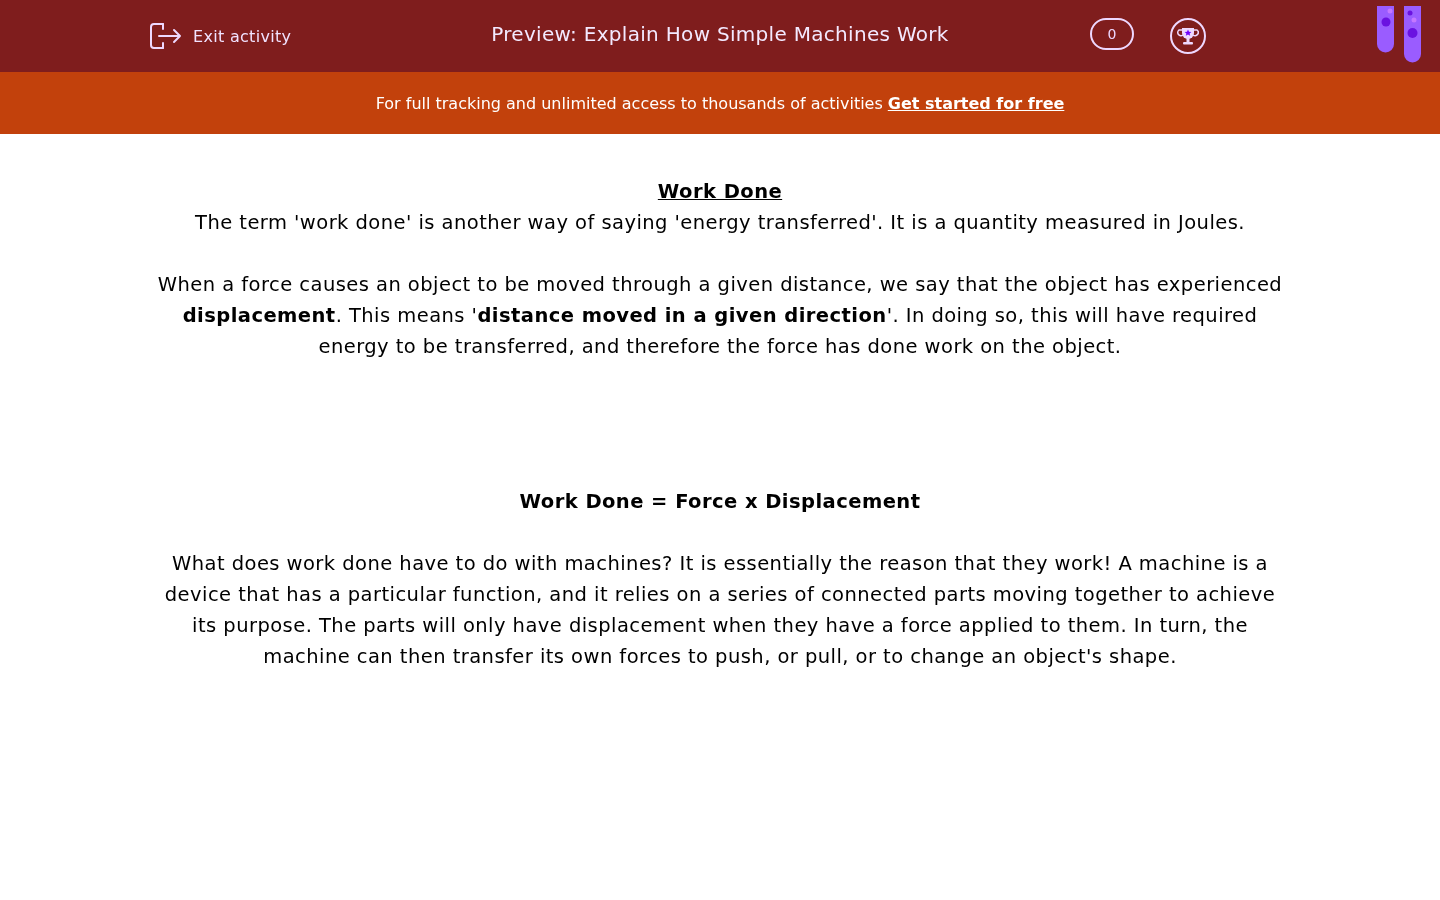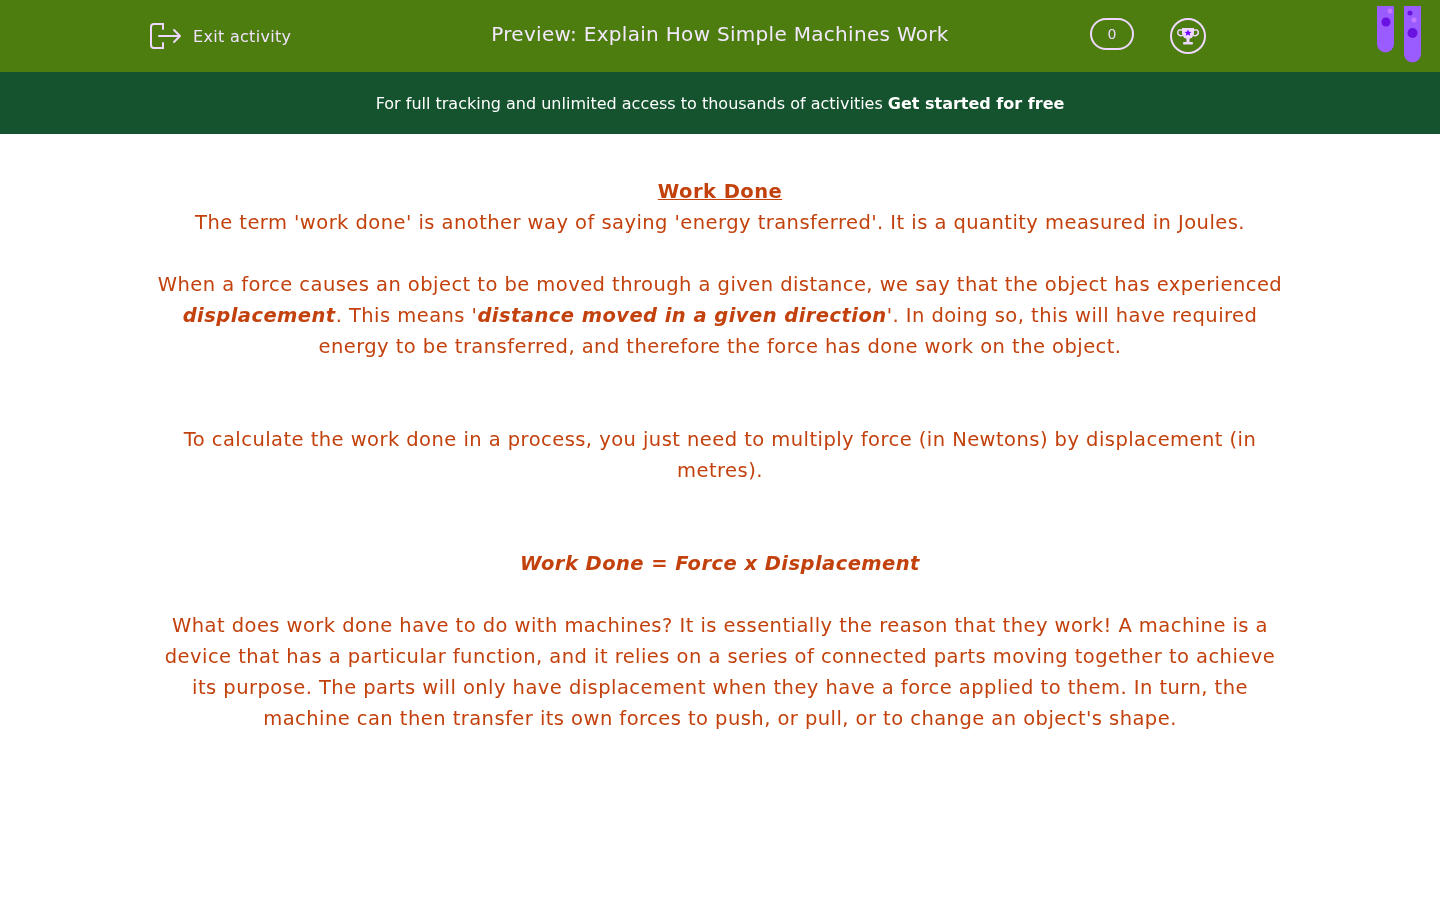--- a/index.html
+++ b/index.html
@@ -2,21 +2,21 @@
 <html><head>
 <meta charset="utf-8">
 <style>
   html, body { margin: 0; padding: 0; }
   body {
     width: 1440px; height: 900px; overflow: hidden; background: #ffffff;
     font-family: "DejaVu Sans", sans-serif; color: #1f1a3a;
   }
   .topbar {
     position: absolute; left: 0; top: 0; width: 1440px; height: 72px;
-    background: #4d7c0f; color: #ffffff;
+    background: #7f1d1d; color: #ffffff;
   }
   .exit {
     position: absolute; left: 149px; top: 20px; height: 32px;
     display: flex; align-items: center; gap: 10px; cursor: pointer;
     color: #f1e2ff; font-size: 16px; letter-spacing: 0.3px;
   }
   .exit svg { display: block; }
   .title {
     position: absolute; left: 0; right: 0; top: 22px; text-align: center;
     font-size: 20px; font-weight: 500; color: #f3e9ff; letter-spacing: 0.3px;
@@ -29,34 +29,34 @@
     font-size: 14px; color: #eed8ff;
   }
   .trophy {
     position: absolute; left: 1170px; top: 18px; width: 36px; height: 36px;
     border: 2px solid #eed8ff; border-radius: 50%; box-sizing: border-box;
     display: flex; align-items: center; justify-content: center; cursor: pointer;
   }
   .tubes { position: absolute; left: 1376px; top: 0; width: 60px; height: 64px; }
   .banner {
     position: absolute; left: 0; top: 72px; width: 1440px; height: 62px;
-    background: #14532d; color: #ffffff;
+    background: #c2410c; color: #ffffff;
     display: flex; align-items: center; justify-content: center;
     font-size: 16px; gap: 5px;
   }
-  .banner .cta { font-weight: bold; cursor: pointer; }
+  .banner .cta { font-weight: bold; cursor: pointer; text-decoration: underline; }
   .content {
     position: absolute; left: 150px; top: 176px; width: 1140px;
     text-align: center; font-size: 19.5px; line-height: 31px; letter-spacing: 0.45px;
-    color: #c2410c;
+    color: #000000;
   }
   .content p { margin: 0; }
   .content .gap { height: 31px; }
   .heading { font-weight: bold; text-decoration: underline; }
-  .bold { font-weight: bold; font-style: italic; }
+  .bold { font-weight: bold; }
 </style>
 </head>
 <body>
 
 <div class="topbar">
   <div class="exit">
     <svg width="34" height="28" viewBox="0 0 34 28">
       <path d="M14 2 H5 a3 3 0 0 0 -3 3 V23 a3 3 0 0 0 3 3 H14" fill="none" stroke="#eed8ff" stroke-width="2" stroke-linecap="round"></path>
       <path d="M14 2 V7 M14 21 V26" stroke="#eed8ff" stroke-width="2" stroke-linecap="round"></path>
       <path d="M10 14 H31 M25 8 L31 14 L25 20" fill="none" stroke="#eed8ff" stroke-width="2" stroke-linecap="round" stroke-linejoin="round"></path>
@@ -98,19 +98,18 @@
 
 <div class="content">
   <p class="heading">Work Done</p>
   <p>The term 'work done' is another way of saying 'energy transferred'. It is a quantity measured in Joules.</p>
   <div class="gap"></div>
   <p>
     <span>When a force causes an object to be moved through a given distance, we say that the object has experienced </span><span class="bold">displacement</span><span>. This means '</span><span class="bold">distance moved in a given direction</span><span>'. In doing so, this will have required energy to be transferred, and therefore the force has done work on the object.</span>
   </p>
   <div class="gap"></div>
   <div class="gap"></div>
-  <p>To calculate the work done in a process, you just need to multiply force (in Newtons) by displacement (in metres).</p>
   <div class="gap"></div>
   <div class="gap"></div>
   <p class="bold">Work Done = Force x Displacement</p>
   <div class="gap"></div>
   <p>What does work done have to do with machines? It is essentially the reason that they work!  A machine is a device that has a particular function, and it relies on a series of connected parts moving together to achieve its purpose. The parts will only have displacement when they have a force applied to them. In turn, the machine can then transfer its own forces to push, or pull, or to change an object's shape.</p>
 </div>
 
 </body></html>

